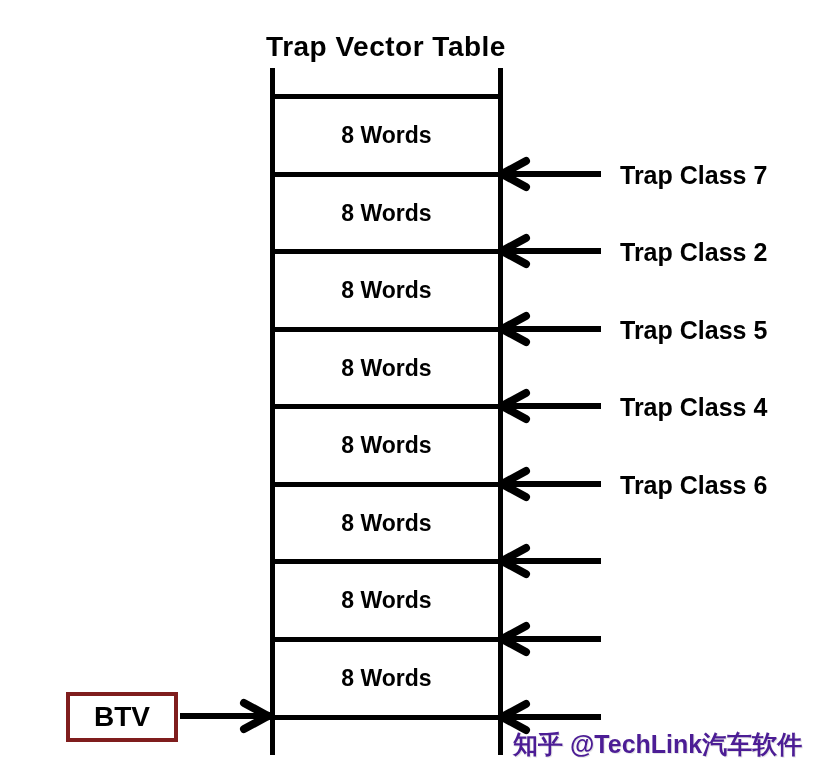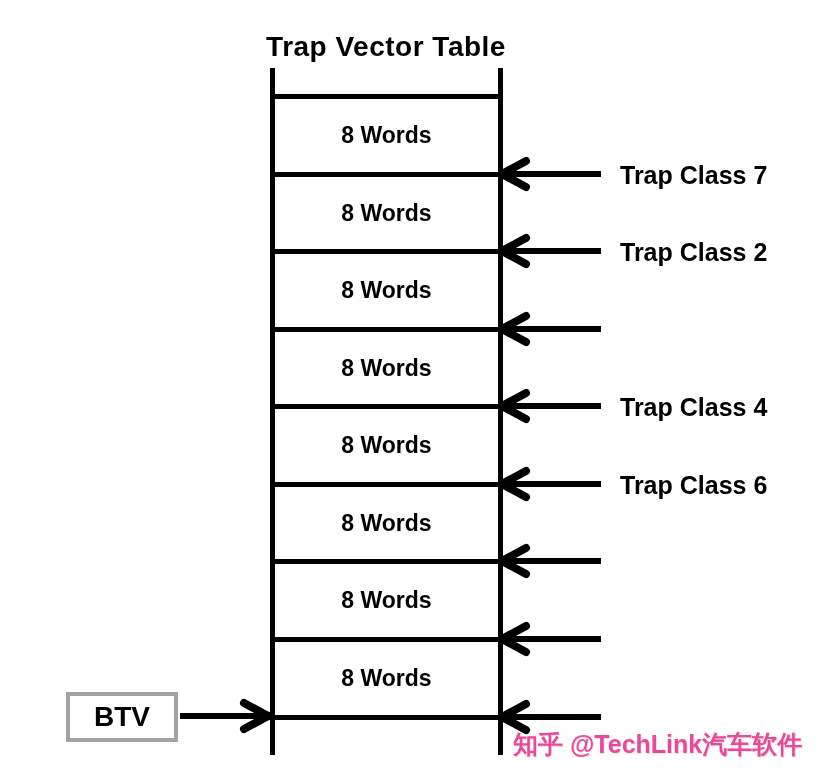--- a/index.html
+++ b/index.html
@@ -74,35 +74,35 @@
     line-height: 32px;
     font-size: 25px;
     font-weight: bold;
     color: #000;
     white-space: nowrap;
   }
   .btv-box {
     position: absolute;
     left: 66px; top: 692px;
     width: 104px; height: 42px;
-    border: 4px solid #a3a3a3;
+    border: 4px solid #7f1d1d;
     display: flex;
     align-items: center;
     justify-content: center;
     font-size: 28px;
     font-weight: bold;
     color: #000;
     background: #fff;
   }
   .watermark {
     position: absolute;
     left: 513px; top: 728px;
     font-size: 25px;
     font-weight: bold;
-    color: #ec4899;
+    color: #4c1d95;
     text-shadow: 1px 1px 0 #e6e6e6;
     white-space: nowrap;
   }
   svg { display: block; }
 </style>
 </head>
 <body>
 
 <div class="canvas">
 
@@ -182,20 +182,21 @@
   <div class="arrow-wrap" style="top:697px">
     <svg width="106" height="40" viewBox="0 0 106 40">
         <line x1="8" y1="20" x2="103" y2="20" stroke="#000" stroke-width="6"></line>
         <line x1="4" y1="20" x2="28" y2="7" stroke="#000" stroke-width="8" stroke-linecap="round"></line>
         <line x1="4" y1="20" x2="28" y2="33" stroke="#000" stroke-width="8" stroke-linecap="round"></line>
       </svg>
   </div>
 
   <div class="trap-label" style="top:159px">Trap Class 7</div>
   <div class="trap-label" style="top:236px">Trap Class 2</div>
+  <div class="trap-label" style="top:314px">Trap Class 5</div>
   <div class="trap-label" style="top:391px">Trap Class 4</div>
   <div class="trap-label" style="top:469px">Trap Class 6</div>
 
   <div class="btv-box">
     <span>BTV</span>
   </div>
   <div class="btv-arrow-wrap">
     <svg width="92" height="40" viewBox="0 0 92 40">
         <line x1="0" y1="20" x2="84" y2="20" stroke="#000" stroke-width="6"></line>
         <line x1="88" y1="20" x2="64" y2="7" stroke="#000" stroke-width="8" stroke-linecap="round"></line>

